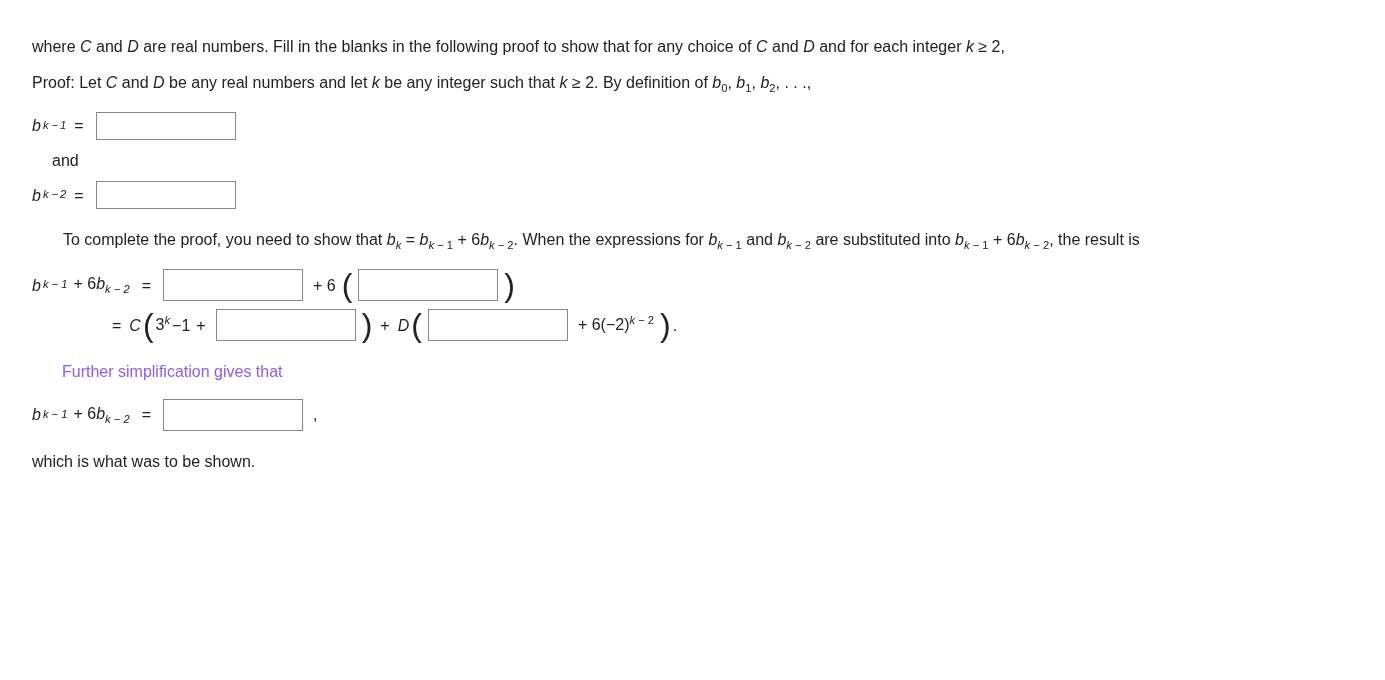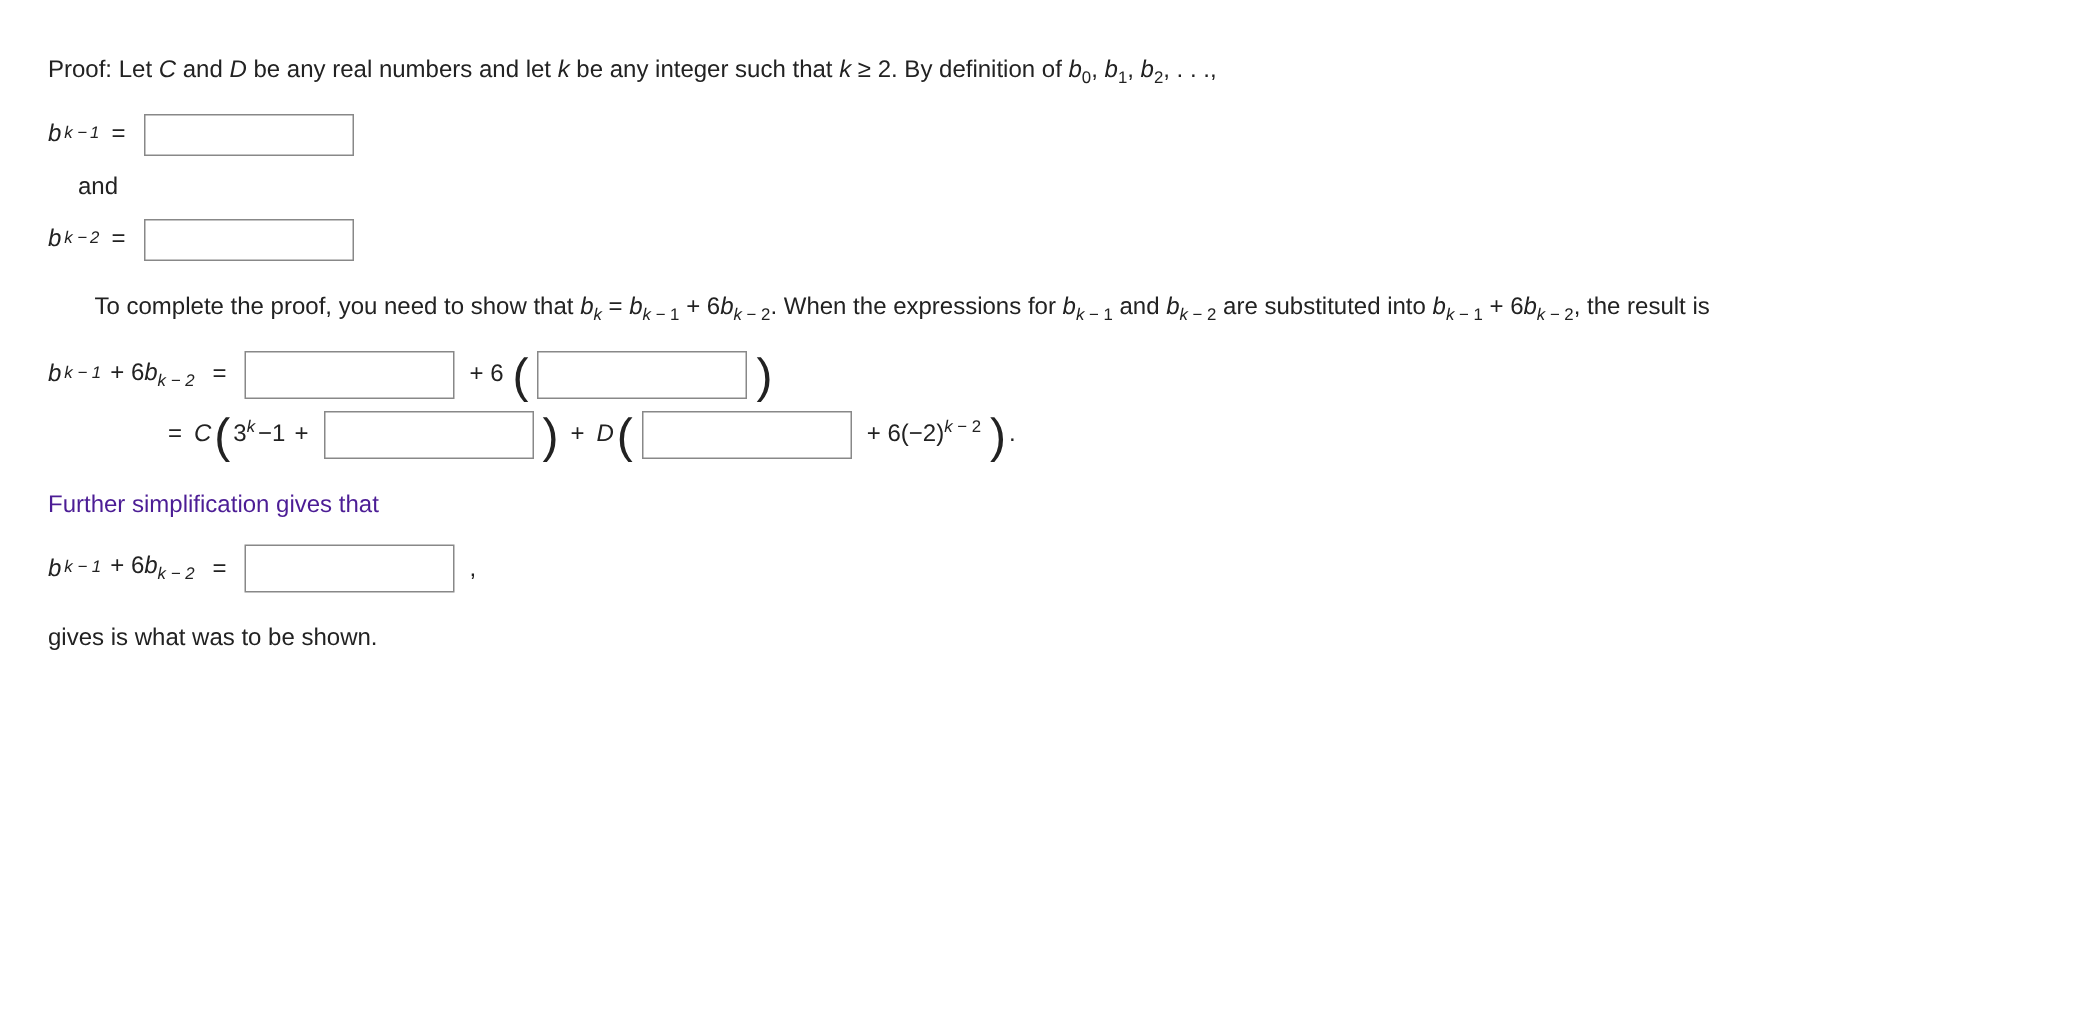--- a/index.html
+++ b/index.html
@@ -45,20 +45,23 @@
     .section { margin: 14px 0; }
     .and-line { margin-left: 20px; margin-top: 4px; margin-bottom: 4px; font-style: normal; }
   </style>
 </head>
 <body>
 
 <div>
 
 
 
+  <div class="line">
+    where <span class="math-text">C</span> and <span class="math-text">D</span> are real numbers. Fill in the blanks in the following proof to show that for any choice of <span class="math-text">C</span> and <span class="math-text">D</span> and for each integer <span class="math-text">k</span> ≥ 2,
+  </div>
 
 
   <div class="line">
     <span class="bold">Proof:</span>
     Let <span class="math-text">C</span> and <span class="math-text">D</span> be any real numbers and let <span class="math-text">k</span> be any integer such that <span class="math-text">k</span> ≥ 2. By definition of
     <span class="math-text">b</span><sub>0</sub>,
     <span class="math-text">b</span><sub>1</sub>,
     <span class="math-text">b</span><sub>2</sub>, . . .,
   </div>
 
@@ -122,32 +125,32 @@
       <span style="margin: 0 6px;">+</span>
       <span style="font-style:italic;">D</span>
       <span class="paren-big">(</span>
       <input type="text" class="answer-box-wide" style="">
       <span style="margin: 0 4px;">+ 6(−2)<sup><span style="font-style:italic;">k</span> − 2</sup></span>
       <span class="paren-big">)</span>
       <span>.</span>
     </div>
   </div>
 
-  <div class="line" style="margin-top:18px; color: #4c1d95;">
+  <div class="line" style="margin-top:18px; color: #8b5cf6; margin-left: 30px;">
     Further simplification gives that
   </div>
 
   <div class="section">
     <div class="row" style="margin-top:6px; align-items:center;">
       <span style="font-style:italic;">b</span>
         <sub style="font-style:italic;">k − 1</sub>
       <span style="margin:0 4px;">+ 6<span style="font-style:italic;">b</span><sub style="font-style:italic;">k − 2</sub></span>
       <span style="margin:0 6px;">=</span>
       <input type="text" class="answer-box-wide" style="">
       <span style="margin-left:4px;">,</span>
     </div>
   </div>
 
   <div class="line" style="margin-top:18px;">
-    gives is what was to be shown.
+    which is what was to be shown.
   </div>
 
 </div>
 
 </body></html>

